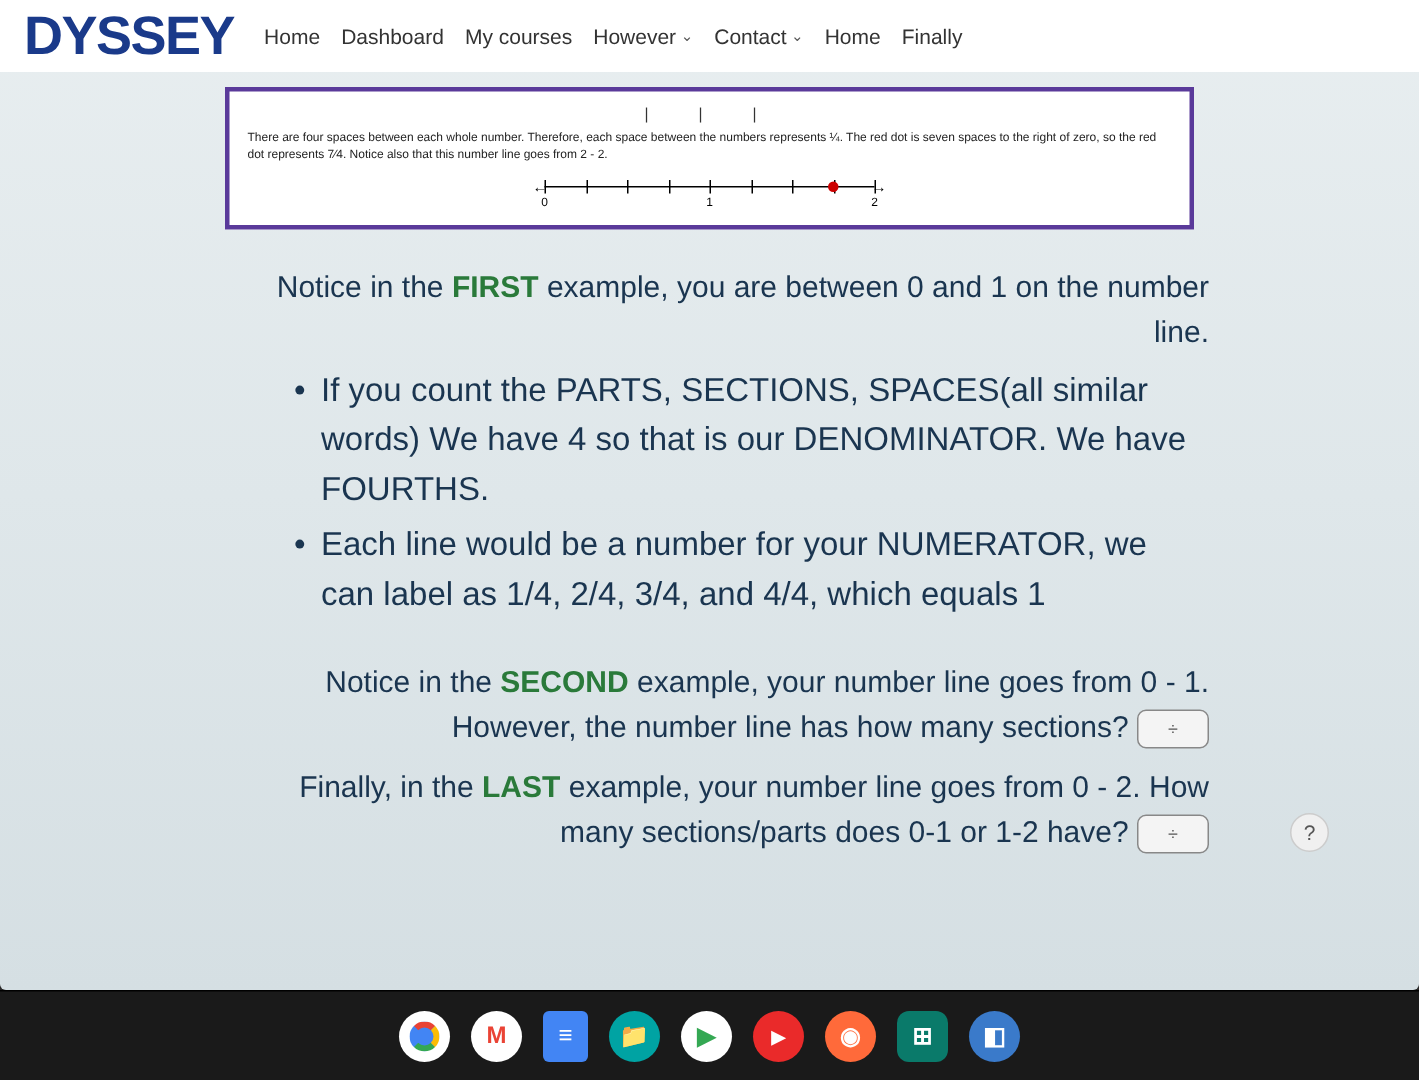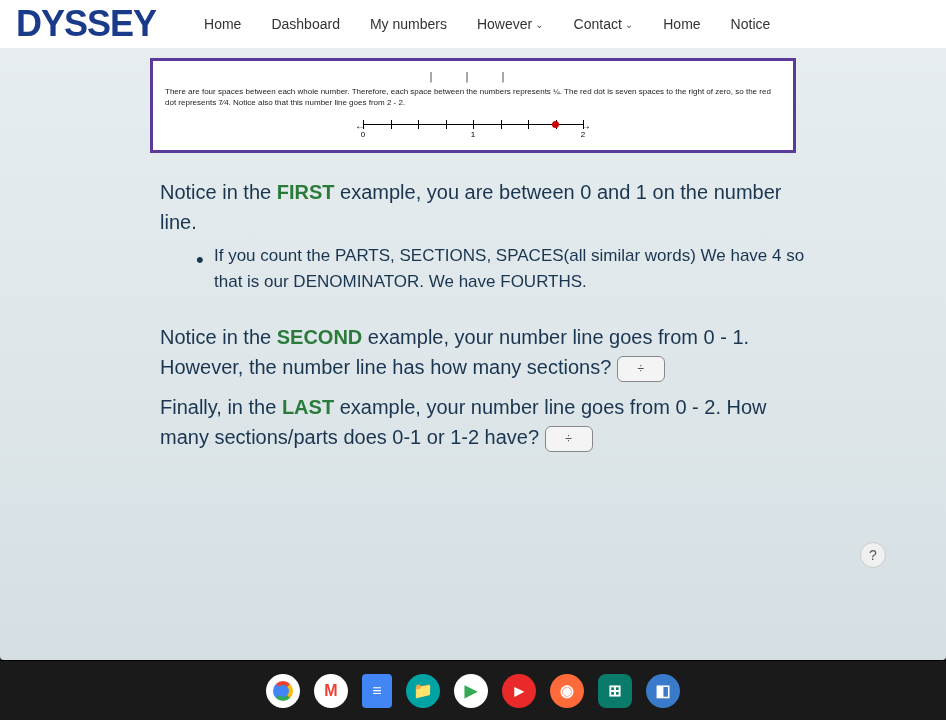--- a/index.html
+++ b/index.html
@@ -28,23 +28,22 @@
     .logo {
       font-family: Arial Black, Arial, sans-serif;
       font-weight: 900;
       font-size: 36px;
       color: #1a3a8a;
       letter-spacing: -1px;
       margin-right: 20px;
     }
     .nav {
       display: flex;
-      gap: 30px;
+      gap: 14px;
       align-items: flex-end;
-      margin-left: 28px;
     }
     .nav-item {
       font-size: 14px;
       color: #333;
       cursor: pointer;
       display: flex;
       align-items: center;
       gap: 3px;
     }
     .chev {
@@ -119,31 +118,32 @@
     }
     .content {
       padding: 0 140px 0 160px;
       color: #1a3550;
     }
     .para {
       font-size: 20px;
       line-height: 1.5;
       color: #1a3550;
       margin-bottom: 6px;
+      text-align: right;
     }
     .para .bold-green {
       color: #2a7a3a;
       font-weight: bold;
     }
     .bullets {
       margin: 6px 0 28px 36px;
       list-style: none;
     }
     .bullets li {
-      font-size: 17px;
+      font-size: 22px;
       line-height: 1.5;
       color: #1a3550;
       position: relative;
       padding-left: 18px;
       margin-bottom: 4px;
     }
     .bullets li::before {
       content: "•";
       position: absolute;
       left: 0;
@@ -260,31 +260,31 @@
   </style>
 </head>
 <body>
 
 <div class="screen">
   <div class="header">
     <div class="logo">DYSSEY</div>
     <nav class="nav">
       <span class="nav-item">Home</span>
       <span class="nav-item">Dashboard</span>
-      <span class="nav-item">My numbers</span>
+      <span class="nav-item">My courses</span>
       <span class="nav-item">
         <span>However</span>
         <span class="chev">⌄</span>
       </span>
       <span class="nav-item">
         <span>Contact</span>
         <span class="chev">⌄</span>
       </span>
       <span class="nav-item">Home</span>
-      <span class="nav-item">Notice</span>
+      <span class="nav-item">Finally</span>
     </nav>
   </div>
 
   <div class="example-box">
     <div class="tickrow">| | |</div>
     <div class="desc">There are four spaces between each whole number. Therefore, each space between the numbers represents ¼. The red dot is seven spaces to the right of zero, so the red dot represents 7⁄4. Notice also that this number line goes from 2 - 2.</div>
     <div class="numberline">
       <span class="arrow-l">←</span>
       <div class="line"></div>
       <div class="tick" style="left:0%"></div>
@@ -303,20 +303,21 @@
       <span class="lbl" style="left:100%">2</span>
     </div>
   </div>
 
   <div class="content">
     <p class="para">
       <span>Notice in the </span><span class="bold-green">FIRST</span><span> example, you are between 0 and 1 on the number line.</span>
     </p>
     <ul class="bullets">
       <li>If you count the PARTS, SECTIONS, SPACES(all similar words) We have 4 so that is our DENOMINATOR. We have FOURTHS.</li>
+      <li>Each line would be a number for your NUMERATOR,  we can label as 1/4, 2/4, 3/4, and 4/4, which equals 1</li>
     </ul>
 
     <p class="para">
       <span>Notice in the </span><span class="bold-green">SECOND</span><span> example, your number line goes from 0 - 1.  However, the number line has how many sections? </span>
       <span class="select-pill">÷</span>
     </p>
 
     <p class="para" style="margin-top:10px">
       <span>Finally, in the </span><span class="bold-green">LAST</span><span> example, your number line goes from 0 - 2.  How many sections/parts does 0-1 or 1-2 have? </span>
       <span class="select-pill">÷</span>

